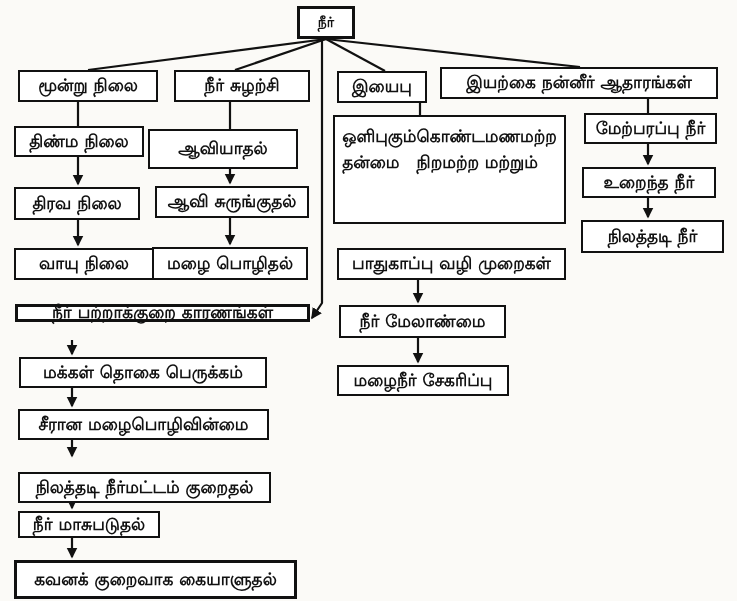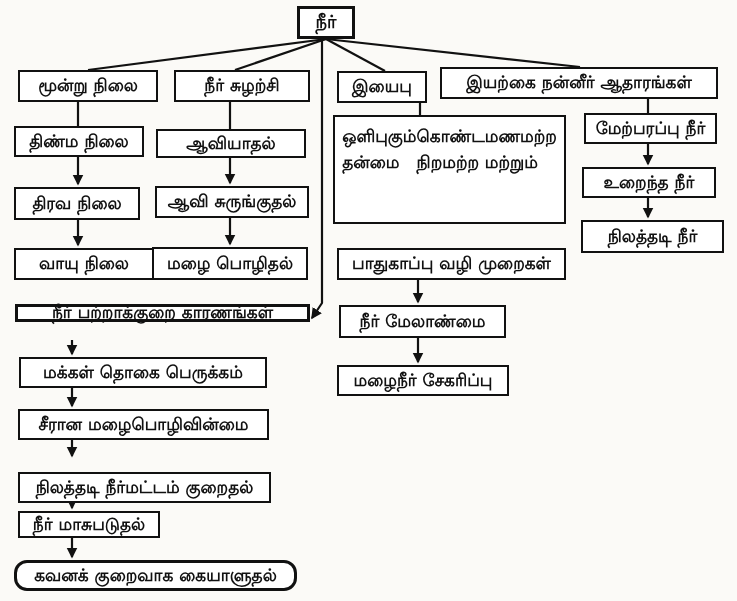--- a/index.html
+++ b/index.html
@@ -95,32 +95,32 @@
       <line x1="648" y1="198" x2="648" y2="217" marker-end="url(#arrow)"></line>
 
       <line x1="72" y1="340" x2="72" y2="354" marker-end="url(#arrow)"></line>
       <line x1="72" y1="388" x2="72" y2="406" marker-end="url(#arrow)"></line>
       <line x1="72" y1="440" x2="72" y2="456" marker-end="url(#arrow)"></line>
       <line x1="72" y1="490" x2="72" y2="508" marker-end="url(#arrow)"></line>
       <line x1="72" y1="538" x2="72" y2="557" marker-end="url(#arrow)"></line>
     </g>
   </svg>
 
-  <div class="box thick" style="left:297px; top:6px; width:58px; height:33px; font-size:18px;">நீர்</div>
+  <div class="box thick" style="left:297px; top:6px; width:58px; height:33px; font-size:14px;">நீர்</div>
 
   <div class="box" style="left:18px; top:70px; width:140px; height:32px;">மூன்று நிலை</div>
   <div class="box" style="left:174px; top:70px; width:136px; height:32px;">நீர் சுழற்சி</div>
   <div class="box" style="left:337px; top:71px; width:90px; height:32px;">இயைபு</div>
   <div class="box" style="left:440px; top:67px; width:278px; height:32px;">இயற்கை நன்னீர் ஆதாரங்கள்</div>
 
   <div class="box" style="left:14px; top:126px; width:130px; height:31px;">திண்ம நிலை</div>
   <div class="box" style="left:14px; top:187px; width:126px; height:33px;">திரவ நிலை</div>
   <div class="box" style="left:14px; top:248px; width:140px; height:32px;">வாயு நிலை</div>
 
-  <div class="box" style="left:156px; top:129px; width:150px; height:29px;font-family:Liberation Serif, serif;">ஆவியாதல்</div>
+  <div class="box" style="left:148px; top:129px; width:150px; height:40px;font-family:Liberation Serif, serif;">ஆவியாதல்</div>
   <div class="box" style="left:155px; top:186px; width:154px; height:32px;">ஆவி சுருங்குதல்</div>
   <div class="box" style="left:152px; top:247px; width:156px; height:33px;">மழை பொழிதல்</div>
 
   <div class="box multiline" style="left:333px; top:115px; width:233px; height:109px;">
     <div class="desc-line">ஒளிபுகும் தன்மை</div>
     <div class="desc-line">கொண்ட நிறமற்ற</div>
     <div class="desc-line">மணமற்ற மற்றும்</div>
   </div>
 
   <div class="box" style="left:337px; top:248px; width:229px; height:32px;">பாதுகாப்பு வழி முறைகள்</div>
@@ -129,16 +129,16 @@
 
   <div class="box" style="left:584px; top:113px; width:133px; height:31px;">மேற்பரப்பு நீர்</div>
   <div class="box" style="left:582px; top:167px; width:134px; height:31px;">உறைந்த நீர்</div>
   <div class="box" style="left:581px; top:220px; width:143px; height:33px;">நிலத்தடி நீர்</div>
 
   <div class="box thick" style="left:15px; top:304px; width:295px; height:18px;">நீர் பற்றாக்குறை காரணங்கள்</div>
   <div class="box" style="left:19px; top:357px; width:248px; height:31px;">மக்கள் தொகை பெருக்கம்</div>
   <div class="box" style="left:18px; top:409px; width:251px; height:31px;">சீரான மழைபொழிவின்மை</div>
   <div class="box" style="left:18px; top:459px; width:253px; height:31px;margin-top:13px;">நிலத்தடி நீர்மட்டம் குறைதல்</div>
   <div class="box" style="left:18px; top:511px; width:142px; height:27px;">நீர் மாசுபடுதல்</div>
-  <div class="box thick" style="left:14px; top:560px; width:283px; height:31px;border-radius:13px;">கவனக் குறைவாக கையாளுதல்</div>
+  <div class="box thick" style="left:14px; top:560px; width:283px; height:39px;">கவனக் குறைவாக கையாளுதல்</div>
 
 
 </div>
 
 </body></html>

